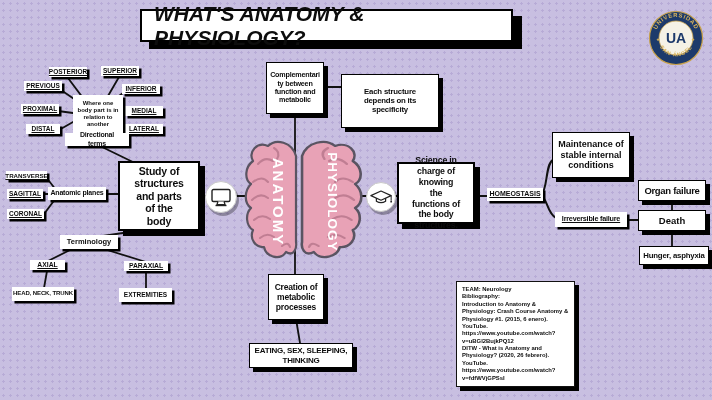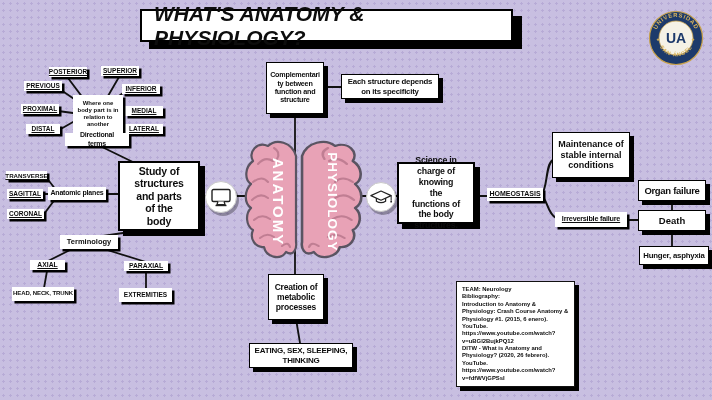--- a/index.html
+++ b/index.html
@@ -148,22 +148,22 @@
   <div class="box strip nw" style="left:48px;top:187px;width:58px;height:13px;font-size:7px;letter-spacing:-0.2px">Anatomic planes</div>
 
   <div class="box big" style="left:118px;top:161px;width:82px;height:70px;font-size:10.5px;letter-spacing:-0.2px;padding:20px;line-height:1.2">Study of structures and parts of the body</div>
 
   <div class="box strip" style="left:60px;top:235px;width:58px;height:14px;font-size:7.5px">Terminology</div>
   <div class="box strip u" style="left:30px;top:260px;width:35px;font-size:6.8px">AXIAL</div>
   <div class="box strip u" style="left:124px;top:261px;width:44px;font-size:6.8px">PARAXIAL</div>
   <div class="box strip nw" style="left:12px;top:287px;width:62px;height:14px;font-size:6px;letter-spacing:-0.1px">HEAD, NECK, TRUNK</div>
   <div class="box strip" style="left:119px;top:288px;width:53px;height:14px;font-size:6.5px">EXTREMITIES</div>
 
-  <div class="box bordered" style="left:266px;top:62px;width:58px;min-height:52px;font-size:7.2px;letter-spacing:-0.2px;padding:3px">Complementari ty between function and structure</div>
-  <div class="box bordered" style="left:341px;top:74px;width:98px;min-height:25px;font-size:7.8px;letter-spacing:-0.2px;padding:2px">Each structure depends on its specificity</div>
+  <div class="box bordered" style="left:266px;top:62px;width:58px;min-height:52px;font-size:7.2px;letter-spacing:-0.2px;padding:3px">Complementari ty between function and metabolic</div>
+  <div class="box bordered" style="left:341px;top:74px;width:98px;min-height:25px;font-size:7.8px;letter-spacing:-0.2px;padding:12px">Each structure depends on its specificity</div>
 
   <div class="box bordered" style="left:268px;top:274px;width:56px;min-height:46px;font-size:8.5px;letter-spacing:-0.2px;padding:3px">Creation of metabolic processes</div>
   <div class="box bordered" style="left:249px;top:343px;width:104px;min-height:25px;font-size:8px;letter-spacing:-0.2px;padding:2px">EATING, SEX, SLEEPING, THINKING</div>
 
   <div class="box big" style="left:397px;top:162px;width:78px;height:62px;font-size:8.8px;letter-spacing:-0.2px;padding:13px;line-height:1.25">Science in charge of knowing the functions of the body structures.</div>
 
   <div class="box strip u" style="left:487px;top:188px;width:56px;height:13px;font-size:7px">HOMEOSTASIS</div>
   <div class="box bordered" style="left:552px;top:132px;width:78px;min-height:46px;font-size:9px;padding:3px">Maintenance of stable internal conditions</div>
   <div class="box strip u nw" style="left:555px;top:212px;width:72px;height:15px;font-size:7.2px;letter-spacing:-0.2px">Irreversible failure</div>
   <div class="box bordered nw" style="left:638px;top:180px;width:68px;height:21px;font-size:9.5px;letter-spacing:-0.3px">Organ failure</div>

